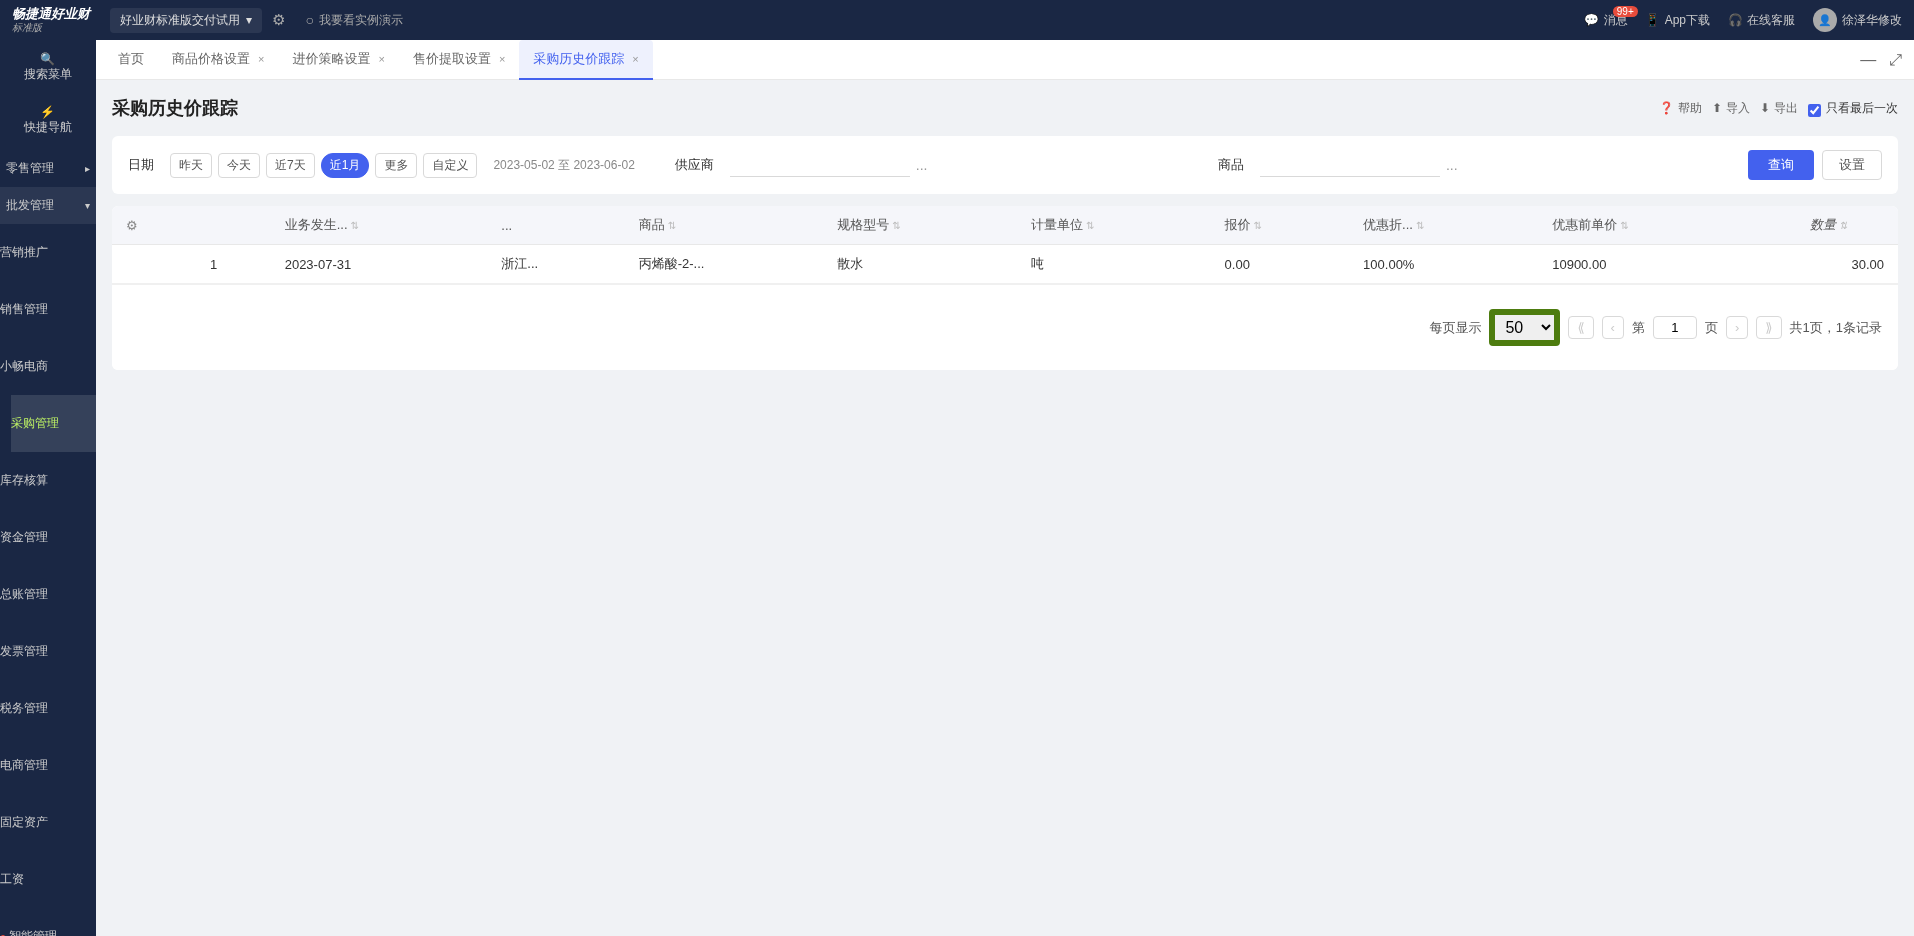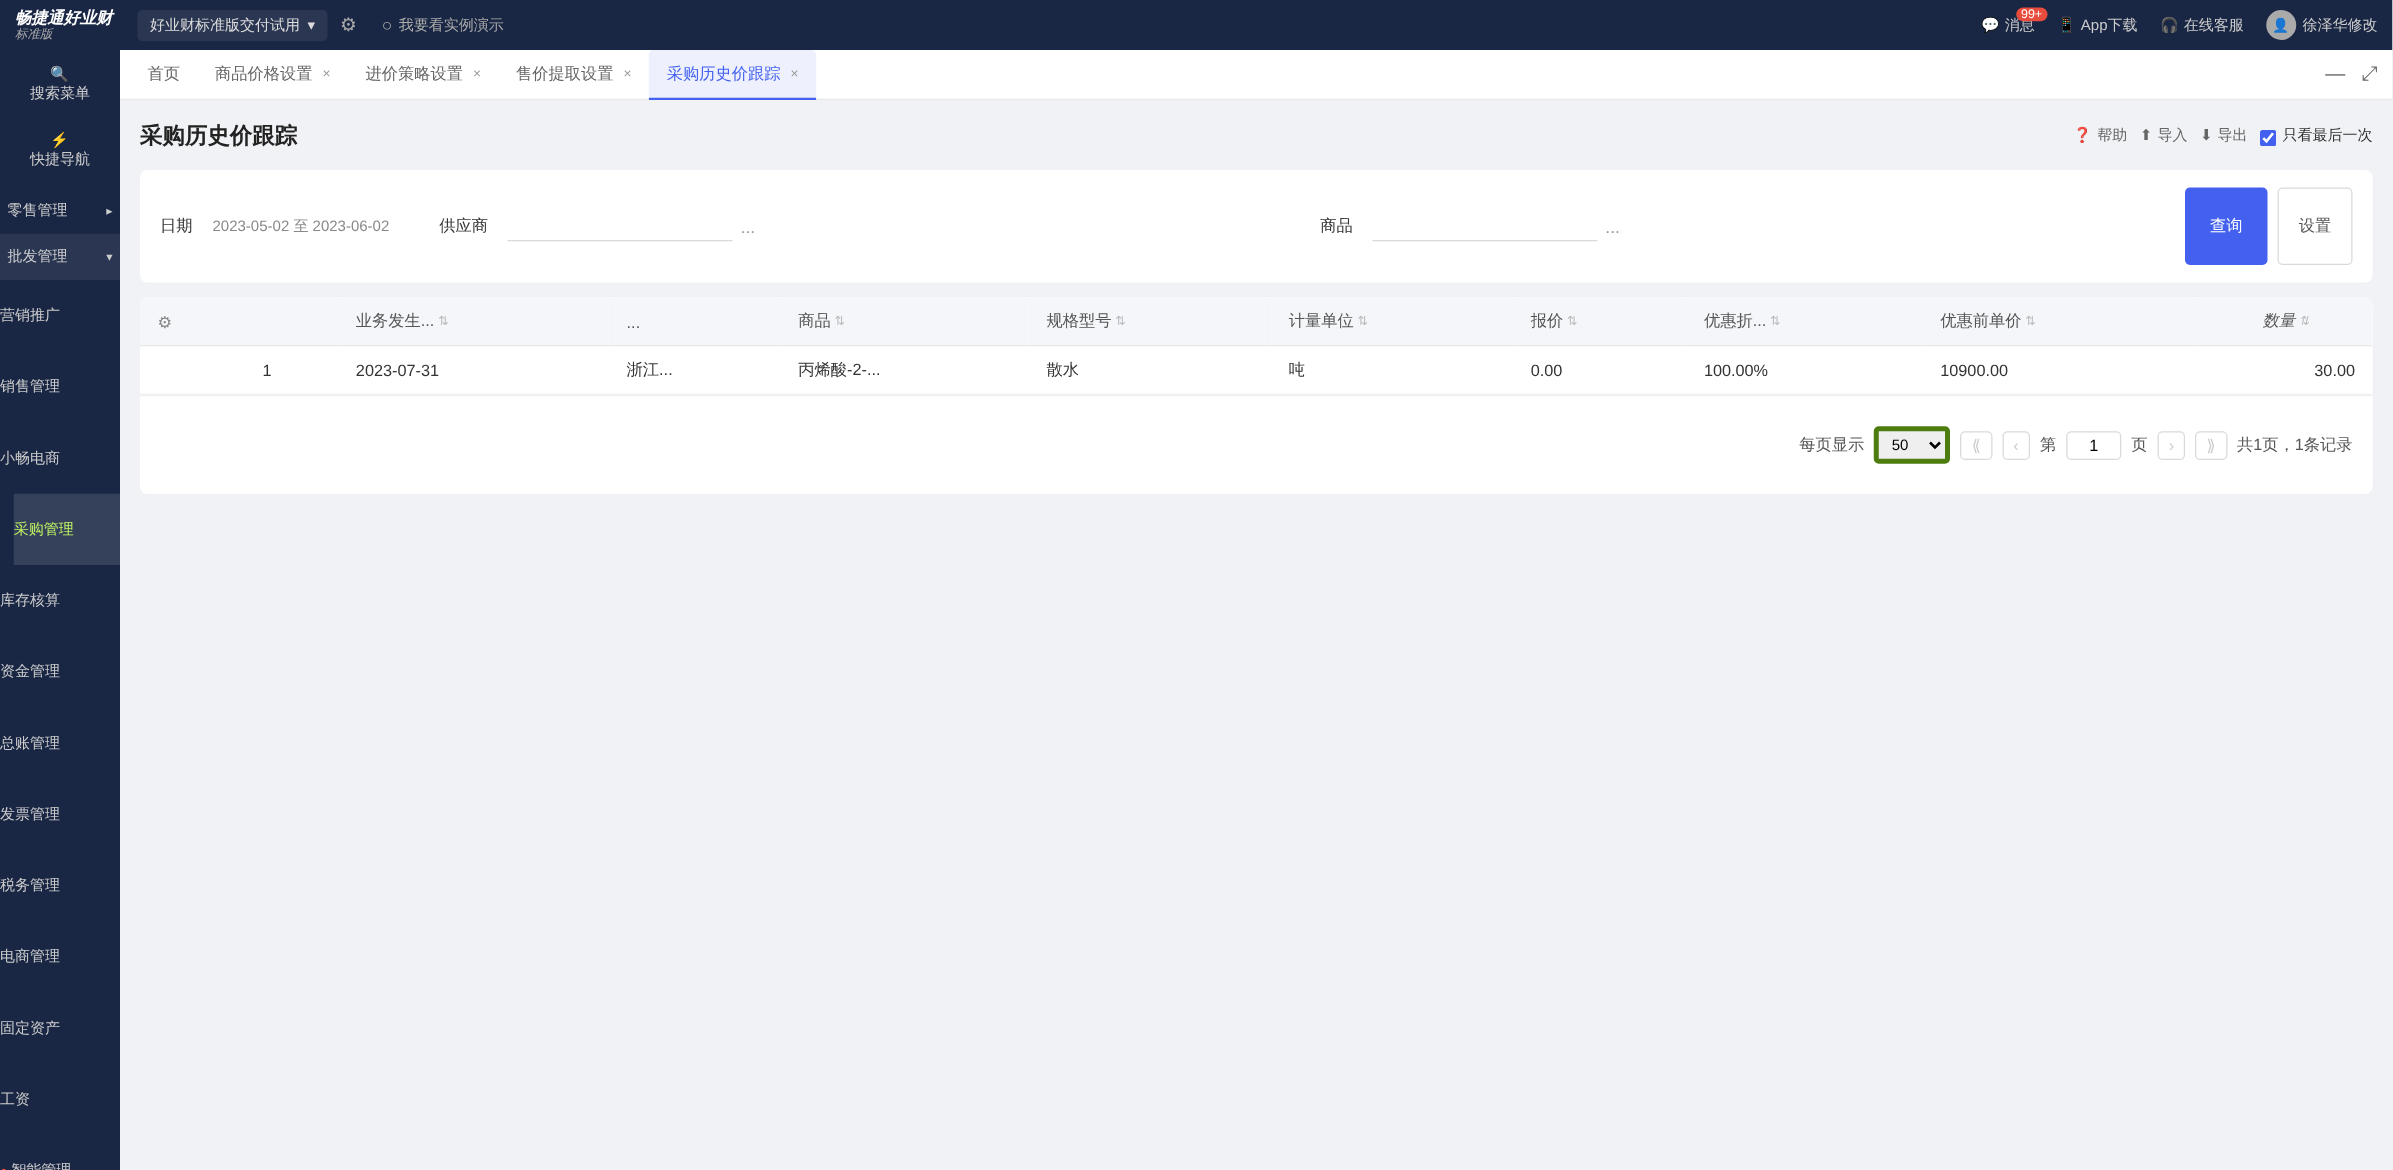--- a/index.html
+++ b/index.html
@@ -61,36 +61,36 @@
     .filter-row { display: flex; align-items: center; gap: 16px; flex-wrap: wrap; }
     .filter-label { font-size: 13px; color: #333; white-space: nowrap; }
     .date-btns { display: flex; align-items: center; gap: 6px; }
     .date-btn { padding: 3px 8px; border: 1px solid #d9d9d9; border-radius: 4px; font-size: 12px; color: #555; cursor: pointer; background: #fff; }
     .date-btn.active { background: #4361ee; color: #fff; border-color: #4361ee; border-radius: 12px; }
     .date-range-text { font-size: 12px; color: #888; }
     .filter-input-wrap { display: flex; align-items: center; gap: 6px; flex: 1; }
     .filter-input { border: none; border-bottom: 1px solid #d9d9d9; padding: 4px 6px; font-size: 12px; width: 180px; outline: none; color: #333; }
     .filter-dots { color: #999; cursor: pointer; font-size: 14px; }
     .filter-actions { margin-left: auto; display: flex; gap: 8px; }
-    .btn-query { background: #4361ee; color: #fff; border: none; border-radius: 4px; padding: 22px 20px; font-size: 13px; cursor: pointer; }
+    .btn-query { background: #4361ee; color: #fff; border: none; border-radius: 4px; padding: 6px 20px; font-size: 13px; cursor: pointer; }
     .btn-settings { background: #fff; color: #555; border: 1px solid #d9d9d9; border-radius: 4px; padding: 5px 16px; font-size: 13px; cursor: pointer; }
 
     
     .table-wrap { background: #fff; border-radius: 6px; overflow: auto; }
     table { width: 100%; border-collapse: collapse; font-size: 13px; }
     thead tr { background: #f5f6fa; }
     th { padding: 10px 14px; text-align: left; font-weight: 500; color: #555; border-bottom: 1px solid #e8e8e8; white-space: nowrap; }
     td { padding: 10px 14px; border-bottom: 1px solid #f0f0f0; color: #333; white-space: nowrap; }
     .th-sort { display: inline-flex; align-items: center; gap: 3px; cursor: pointer; }
     .sort-icon { font-size: 10px; color: #bbb; }
     .gear-th { color: #888; cursor: pointer; }
 
     
     .pagination { display: flex; align-items: center; justify-content: flex-end; padding: 24px 16px; background: #fff; border-top: 1px solid #f0f0f0; gap: 8px; font-size: 13px; color: #555; }
-    .page-size-select { border: 4px solid #4d7c0f; border-radius: 4px; padding: 3px 6px; font-size: 12px; cursor: pointer; }
+    .page-size-select { border: 6px solid #4d7c0f; border-radius: 4px; padding: 3px 6px; font-size: 16px; cursor: pointer; }
     .pagination-btn { border: 1px solid #d9d9d9; background: #fff; border-radius: 4px; padding: 3px 8px; cursor: pointer; color: #555; font-size: 13px; }
     .pagination-btn:disabled { color: #ccc; cursor: not-allowed; }
     .page-input { border: 1px solid #d9d9d9; border-radius: 4px; padding: 3px 8px; width: 44px; text-align: center; font-size: 13px; }
   </style>
 </head>
 <body>
 
 <div class="top-bar">
   <div class="logo">
     <span>畅捷通好业财</span>
@@ -240,20 +240,28 @@
           <label class="checkbox-label">
             <input type="checkbox" checked="" style="">
             <span>只看最后一次</span>
           </label>
         </div>
       </div>
 
       <div class="filter-area">
         <div class="filter-row">
           <span class="filter-label">日期</span>
+          <div class="date-btns">
+            <button class="date-btn">昨天</button>
+            <button class="date-btn">今天</button>
+            <button class="date-btn">近7天</button>
+            <button class="date-btn active">近1月</button>
+            <button class="date-btn">更多</button>
+            <button class="date-btn">自定义</button>
+          </div>
           <span class="date-range-text">2023-05-02 至 2023-06-02</span>
 
           <span class="filter-label" style="margin-left:24px;">供应商</span>
           <div class="filter-input-wrap">
             <input class="filter-input" type="text" placeholder="" style="">
             <span class="filter-dots">...</span>
           </div>
 
           <span class="filter-label">商品</span>
           <div class="filter-input-wrap">

